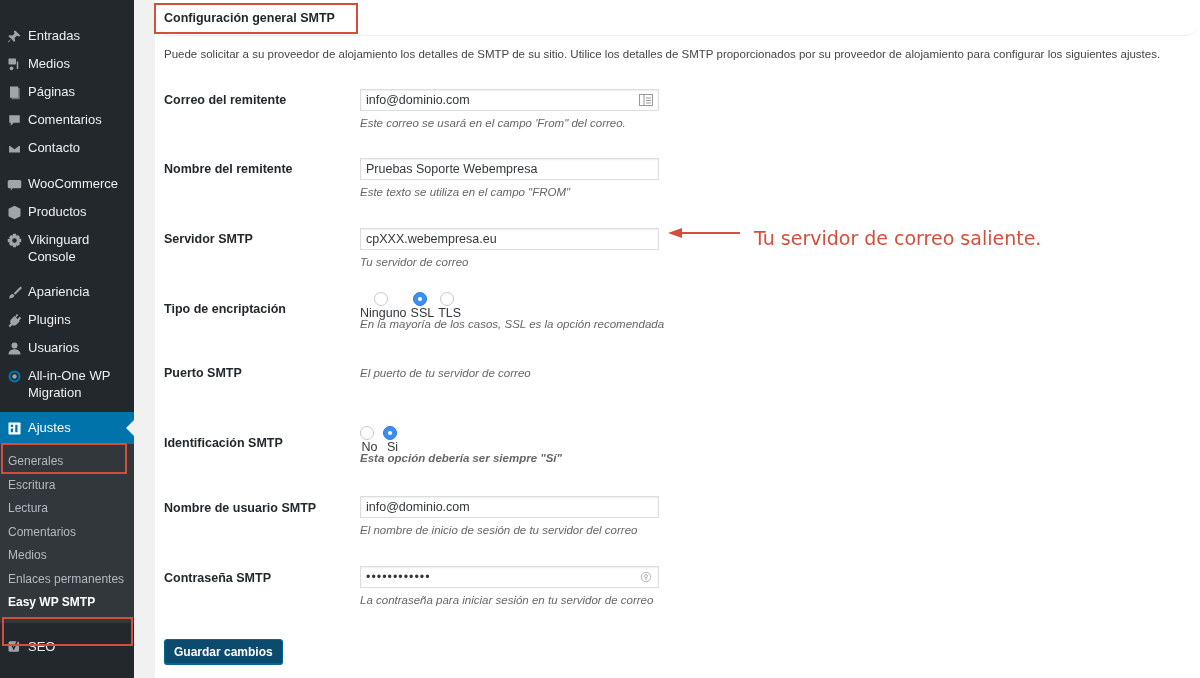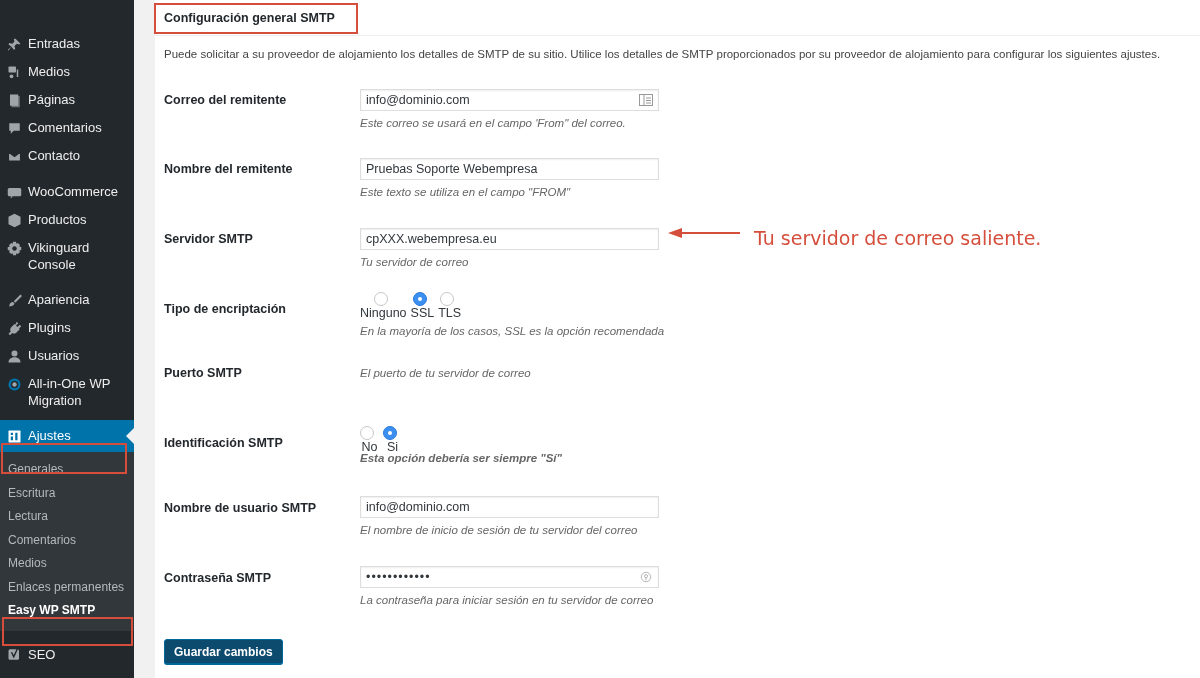--- a/index.html
+++ b/index.html
@@ -1,38 +1,38 @@
 <!DOCTYPE html>
 <html><head>
 <meta charset="utf-8">
 <style>
   * { box-sizing: border-box; margin: 0; padding: 0; }
   html, body { width: 1200px; height: 678px; overflow: hidden; }
   body { background: #f1f1f1; font-family: "Liberation Sans", sans-serif; color: #23282d; position: relative; }
 
   
   .sidebar { position: absolute; left: 0; top: 0; width: 134px; height: 678px; background: #23282d; }
-  .menu { list-style: none; padding-top: 30px; }
+  .menu { list-style: none; padding-top: 22px; }
   .menu-item { display: flex; align-items: flex-start; padding: 5px 0 5px 6px; color: #eee; font-size: 13px; line-height: 18px; position: relative; cursor: pointer; }
   .menu-item .mi-icon { width: 16px; height: 16px; margin-right: 6px; margin-top: 1px; display: flex; align-items: center; justify-content: center; color: #a0a5aa; flex-shrink: 0; }
   .menu-item .mi-icon svg { width: 15px; height: 15px; fill: #a0a5aa; }
   .menu-item.gap { margin-top: 8px; }
   .menu-item.two-line .mi-label { line-height: 17px; }
   .menu-item.active { background: #0073aa; color: #fff; margin-top: 6px; padding-top: 7px; padding-bottom: 7px; }
   .menu-item.active .mi-icon svg { fill: #fff; }
   .menu-item.active::after { content: ""; position: absolute; right: 0; top: 50%; margin-top: -8px; border: 8px solid transparent; border-right-color: #f1f1f1; }
   .highlight-box { position: absolute; border: 2px solid #d54e3b; pointer-events: none; }
   .submenu { list-style: none; background: #32373c; padding: 6px 0 8px 0; }
   .submenu-item { padding: 4px 0 4px 8px; font-size: 12px; line-height: 15.5px; color: #b4b9be; cursor: pointer; }
   .submenu-item.current { color: #fff; font-weight: bold; }
   .menu-item.seo { margin-top: 10px; }
 
   
   .panel { position: absolute; left: 155px; top: 0; width: 1045px; height: 678px; background: #fff; }
-  .panel-header { height: 36px; border-bottom: 1px solid #eee; position: relative; }
+  .panel-header { height: 36px; border-bottom: 1px solid #eee; position: relative; border-radius: 16px; }
   .panel-title { position: absolute; left: 9px; top: 11px; font-size: 12.5px; font-weight: bold; color: #23282d; }
   .intro { position: absolute; left: 9px; top: 48px; font-size: 11.5px; color: #444; white-space: nowrap; }
 
   .row { position: absolute; left: 9px; width: 1000px; }
   .row-label { position: absolute; left: 0; font-size: 12.5px; font-weight: bold; color: #23282d; white-space: nowrap; }
   .field { position: absolute; left: 196px; }
   .text-input { width: 299px; height: 22px; border: 1px solid #ddd; box-shadow: inset 0 1px 2px rgba(0,0,0,0.07); background: #fff; font-size: 12.5px; color: #32373c; padding: 2px 5px; font-family: "Liberation Sans", sans-serif; position: relative; display: flex; align-items: center; }
   .text-input .input-value { flex: 1; }
   .text-input .input-icon { width: 14px; height: 12px; color: #999; display: flex; align-items: center; justify-content: center; }
   .text-input .input-icon svg { width: 14px; height: 12px; }
@@ -253,21 +253,21 @@
         </span>
         <span class="radio-option">
           <span class="radio checked"></span>
           <span class="radio-label">SSL</span>
         </span>
         <span class="radio-option">
           <span class="radio"></span>
           <span class="radio-label">TLS</span>
         </span>
       </div>
-      <div class="desc" style="margin-top:10px;">En la mayoría de los casos, SSL es la opción recomendada</div>
+      <div class="desc" style="margin-top:3px;">En la mayoría de los casos, SSL es la opción recomendada</div>
     </div>
   </div>
 
   <div class="row" style="top:361px;">
     <label class="row-label" style="top:5px;">Puerto SMTP</label>
     <div class="field">
       <div class="desc">El puerto de tu servidor de correo</div>
     </div>
   </div>
 

